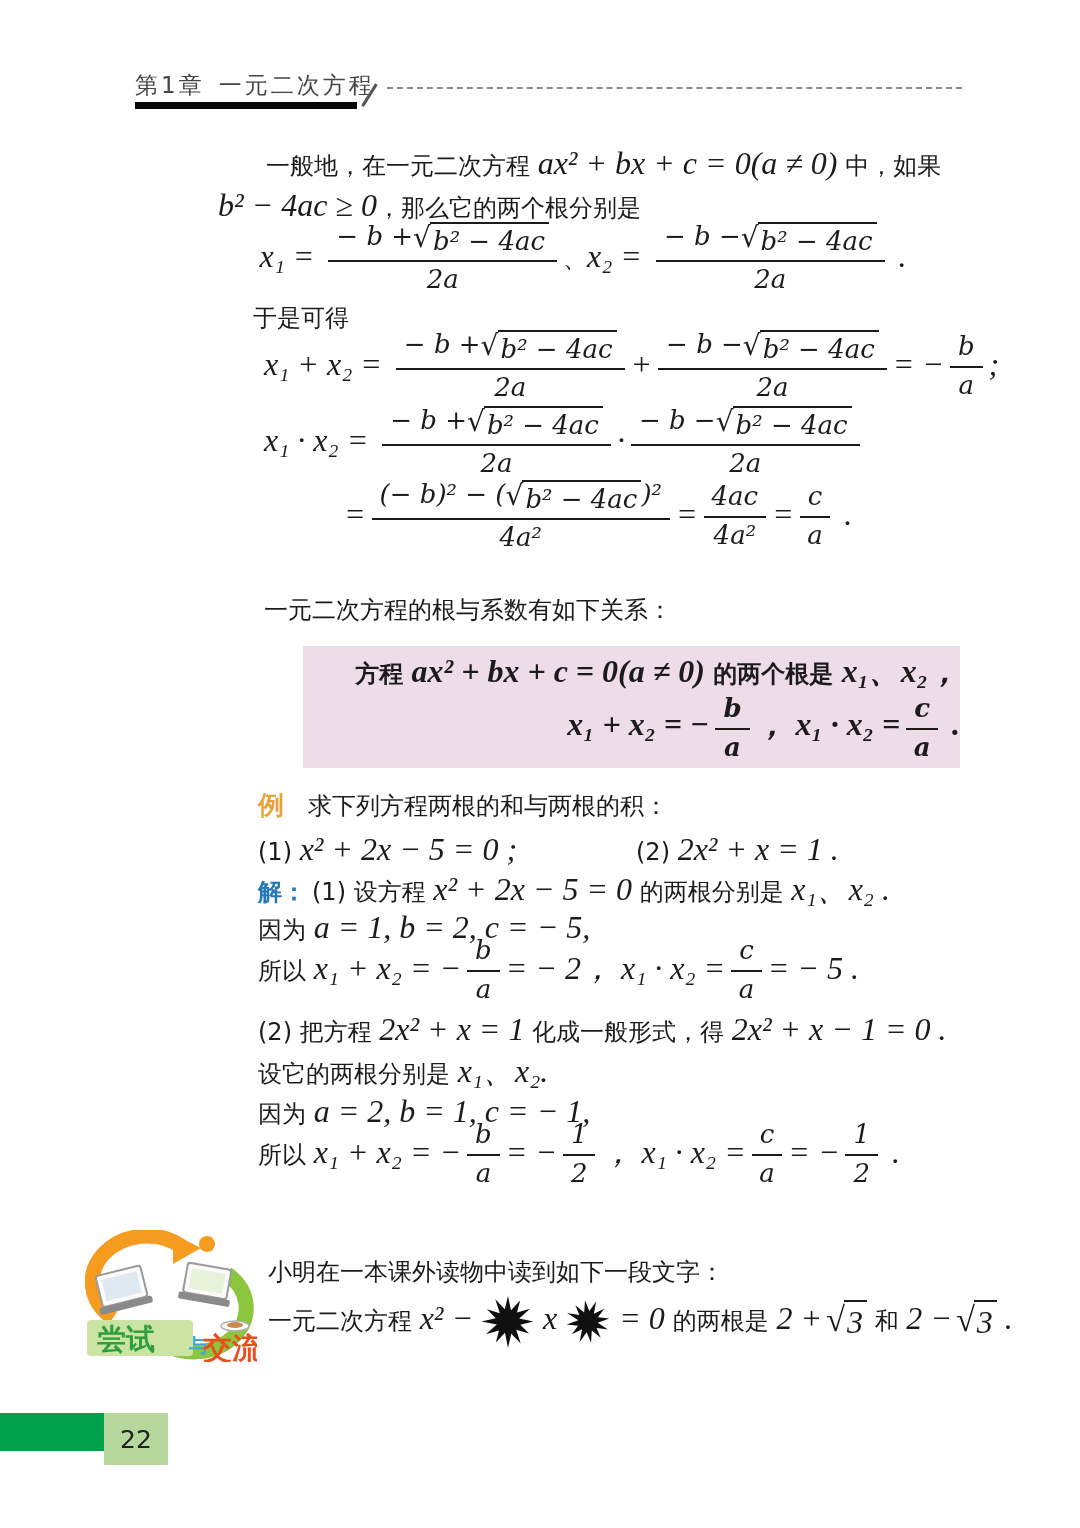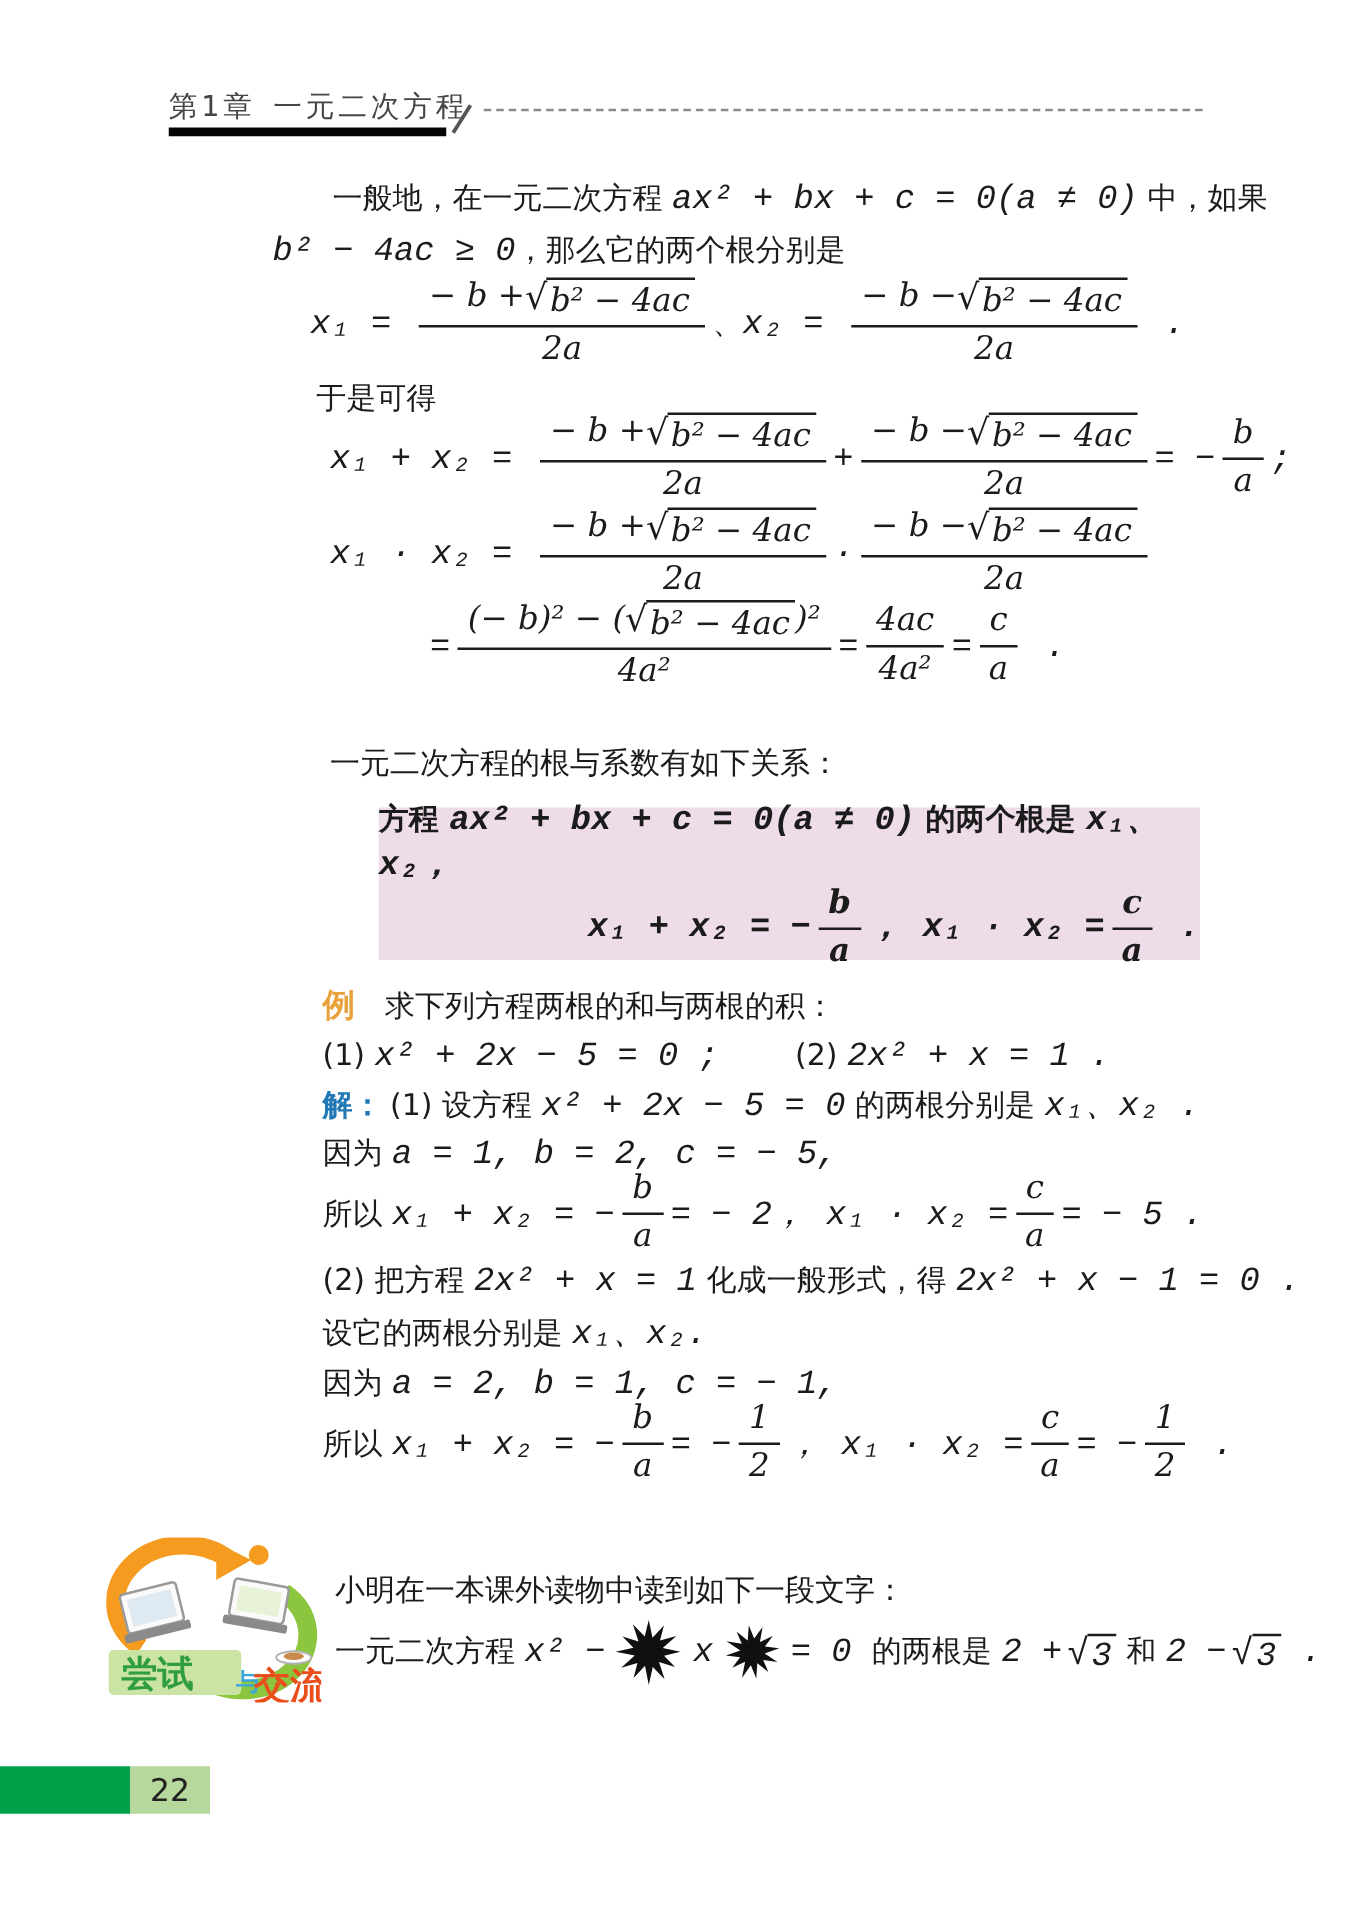--- a/index.html
+++ b/index.html
@@ -10,21 +10,21 @@
   
   .header { position:absolute; top:70px; left:135px; width:827px; height:44px; }
   .header-text { font-size:23px; color:#454545; letter-spacing:3px; white-space:nowrap; }
   .header-text .h-chapter { margin-right:14px; }
   .header-bar { position:absolute; top:32px; left:0; width:222px; height:7px; background:#050505; }
   .header-slash { position:absolute; top:12px; left:233px; width:2.5px; height:26px; background:#555; transform:rotate(32deg); }
   .header-dashes { position:absolute; top:17px; left:252px; right:0; border-top:2px dashed #8a8a8a; }
   
   .aline { position:absolute; white-space:nowrap; font-size:24px; line-height:1.35; }
   .cn { font-family:"DejaVu Sans", sans-serif; font-style:normal; }
-  .mt { font-family:Liberation Mono, monospace; font-style:italic; font-size:27px; }
+  .mt { font-family:Liberation Serif, serif; font-style:italic; font-size:32px; }
   .ind { padding-left:48px; }
   
   .frac {
     display:inline-flex; flex-direction:column; align-items:center;
     vertical-align:middle; margin:0 6px; font-family:"DejaVu Serif", serif;
     font-style:italic; font-size:26px; transform:translateY(-2px);
   }
   .frac .num { display:inline-flex; align-items:baseline; padding:0 8px 4px; border-bottom:2px solid #1b1b1b; line-height:1.15; }
   .frac .den { padding-top:3px; line-height:1.15; }
   .sqrt { display:inline-flex; }
@@ -41,41 +41,41 @@
   .theorem-box .frac { font-weight:bold; }
   
   .label-orange { color:var(--example-orange, #E9A23B); font-weight:bold; font-size:26px; margin-right:24px; }
   .label-blue { color:var(--solution-blue, #2278B5); font-weight:bold; font-size:24px; margin-right:6px; }
   .item2 { position:absolute; left:378px; top:0; }
   
   .blot { vertical-align:middle; margin:0 8px; }
   
   .footer { position:absolute; left:0; top:1413px; height:38px; display:flex; }
   .bar-dark { width:104px; height:38px; background:var(--footer-green-dark, #00A04B); }
-  .bar-light { width:64px; height:38px; background:var(--footer-green-light, #B6D89C);
+  .bar-light { width:64px; height:52px; background:var(--footer-green-light, #B6D89C);
     display:flex; align-items:center; justify-content:center; font-size:25px; color:#222; }
   
   .logo { position:absolute; left:85px; top:1230px; }
 </style>
 </head>
 <body>
 
 <div class="page">
 
   <div class="header">
     <div class="header-text"><span class="h-chapter">第1章</span><span class="h-title">一元二次方程</span></div>
     <div class="header-bar"></div>
     <div class="header-slash"></div>
     <div class="header-dashes"></div>
   </div>
 
   <div class="aline" style="left:218px; top:142px;"><span class="cn ind">一般地，在一元二次方程 </span><span class="mt">ax² + bx + c = 0(a ≠ 0)</span><span class="cn"> 中，如果</span></div>
   <div class="aline" style="left:218px; top:184px;"><span class="mt">b² − 4ac ≥ 0</span><span class="cn">，那么它的两个根分别是</span></div>
 
-  <div class="aline" style="left:218px; top:224px; width:730px; text-align:right;"><span class="mt">x₁ = </span><span class="frac">
+  <div class="aline" style="left:218px; top:224px; width:730px; text-align:center;"><span class="mt">x₁ = </span><span class="frac">
         <span class="num">
           <span>− b + </span>
           <span class="sqrt">
             <span class="rsign">√</span>
             <span class="rad">b² − 4ac</span>
           </span>
         </span>
         <span class="den">2a</span>
       </span><span class="cn">、</span><span class="mt">x₂ = </span><span class="frac">
         <span class="num">

